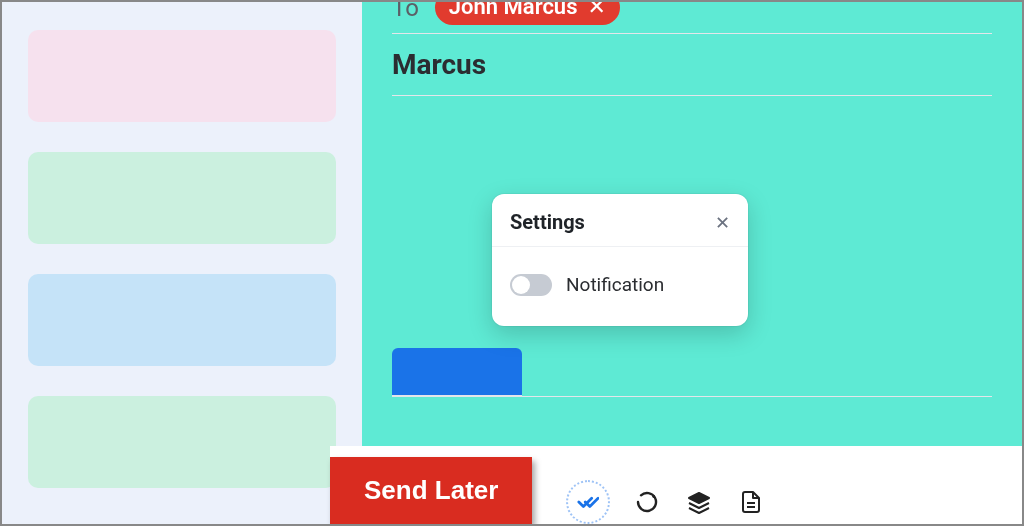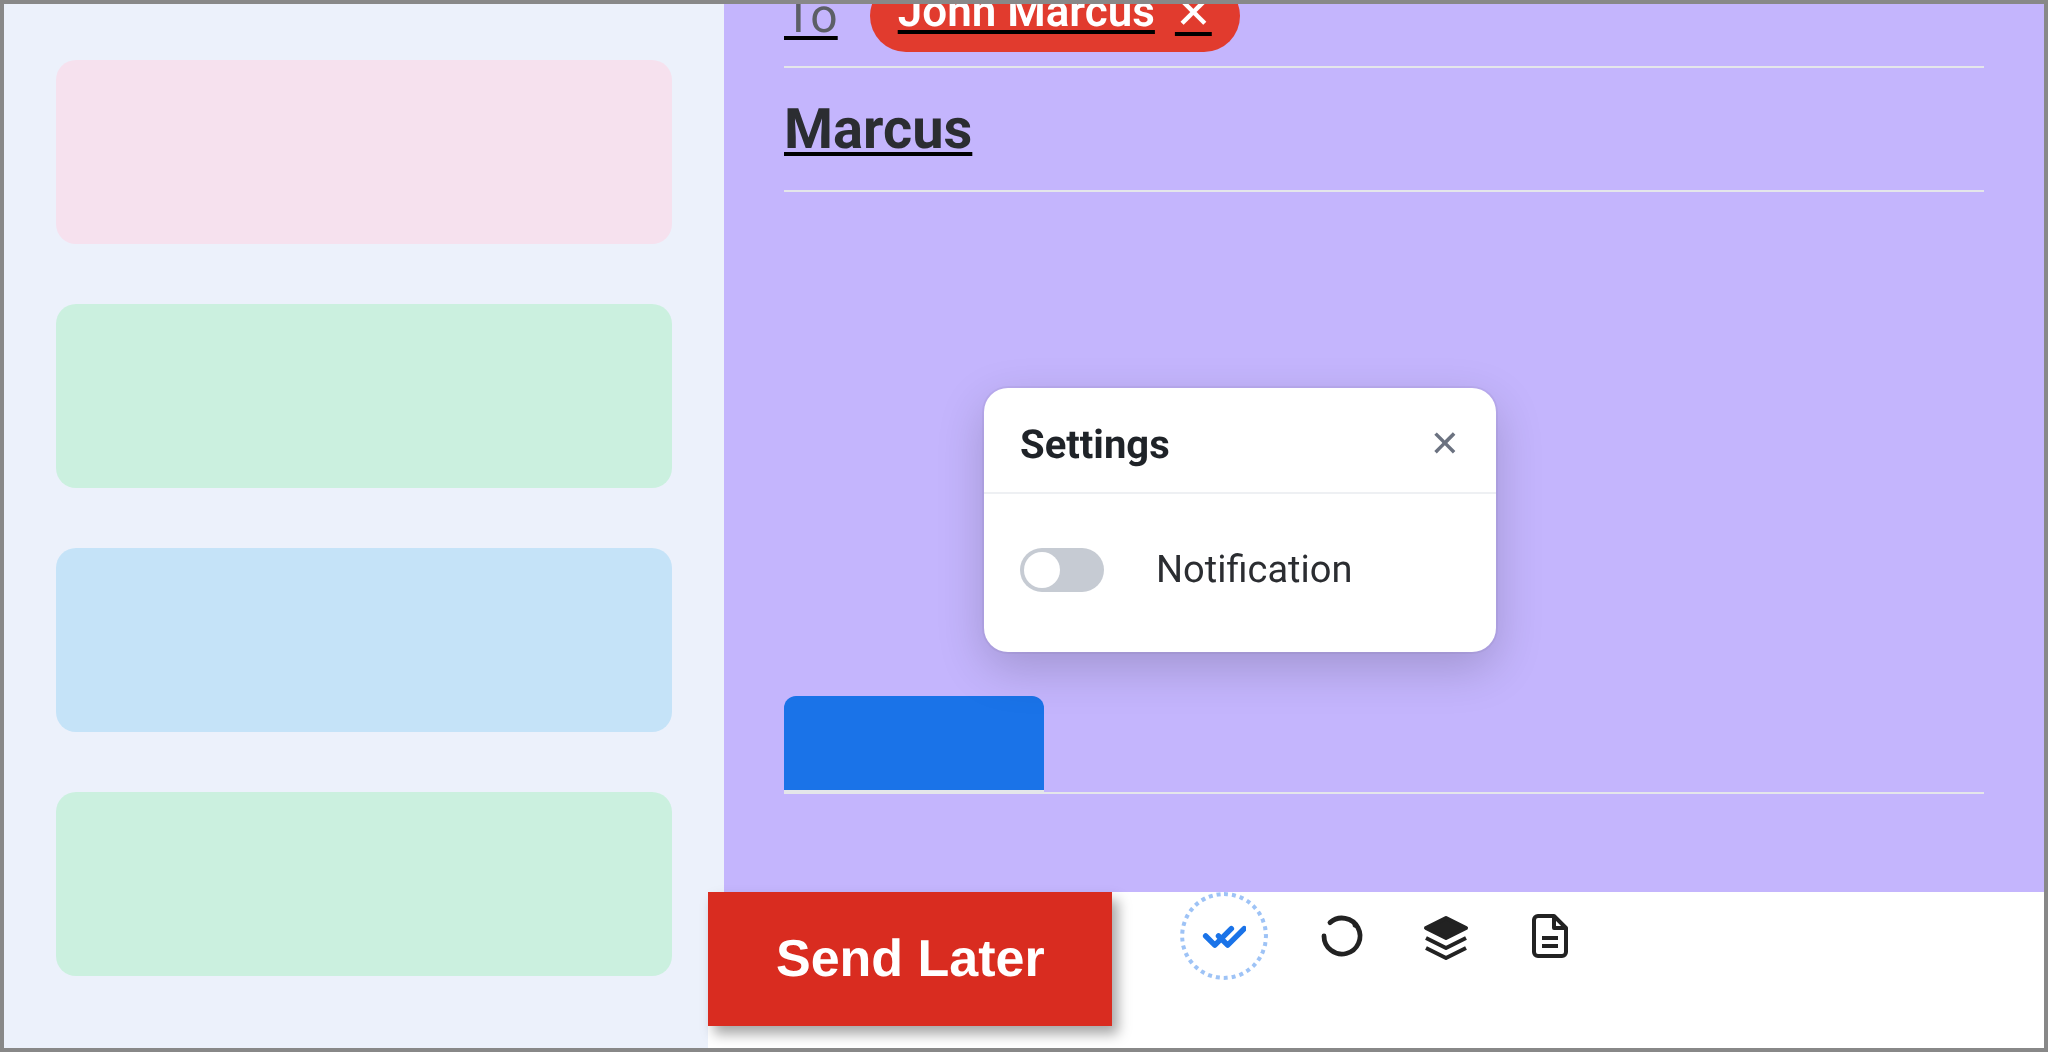--- a/index.html
+++ b/index.html
@@ -32,23 +32,22 @@
   }
   .b1 { background:#f6e1ee; }
   .b2 { background:#cbf0df; }
   .b3 { background:#c5e3f8; }
   .b4 { background:#cbf0df; }
 
   
   .compose {
     position:absolute;
     left:360px; right:0; top:0; bottom:0;
-    background:#c4b5fd;
+    background:#5eead4;
     padding:0 30px;
-    text-decoration:underline;
   }
   .to-row {
     display:flex; align-items:center;
     height:32px;
     border-bottom:1px solid #e4e6ea;
     padding-top:0;
   }
   .to-label {
     font-size:24px; color:#5c5f66; margin-right:16px;
     transform:translateY(-10px);
@@ -104,21 +103,20 @@
     padding:16px 18px 12px 18px;
     border-bottom:1px solid #eef0f3;
     gap:44px;
   }
   .popover-title { font-size:20px; font-weight:700; color:#1f2328; }
   .popover-close { color:#6b7280; font-size:18px; cursor:pointer; }
   .popover-body { padding:14px 18px 18px 18px; }
   .setting-row {
     display:flex; align-items:center;
     padding:12px 0;
-    gap:12px;
   }
   .toggle {
     width:42px; height:22px;
     border-radius:22px;
     position:relative;
     margin-right:14px;
     cursor:pointer;
   }
   .toggle.off { background:#c6cbd3; }
   .toggle.on  { background:#1a73e8; }
@@ -127,23 +125,23 @@
     width:18px; height:18px; border-radius:50%;
     background:#fff;
   }
   .toggle.off .knob { left:2px; }
   .toggle.on  .knob { right:2px; }
   .setting-label { font-size:19px; color:#2b2d31; }
 
   
   .actions {
     position:absolute;
-    left:352px; right:0; bottom:0;
+    left:328px; right:0; bottom:0;
     height:78px;
-    display:flex; align-items:flex-start;
+    display:flex; align-items:flex-end;
     padding-left:0;
     background:#fff;
   }
   .send-later {
     background:#d92c20;
     color:#fff;
     font-size:26px; font-weight:700;
     padding:18px 34px;
     border:none;
     box-shadow:3px 4px 6px rgba(0,0,0,0.35);

